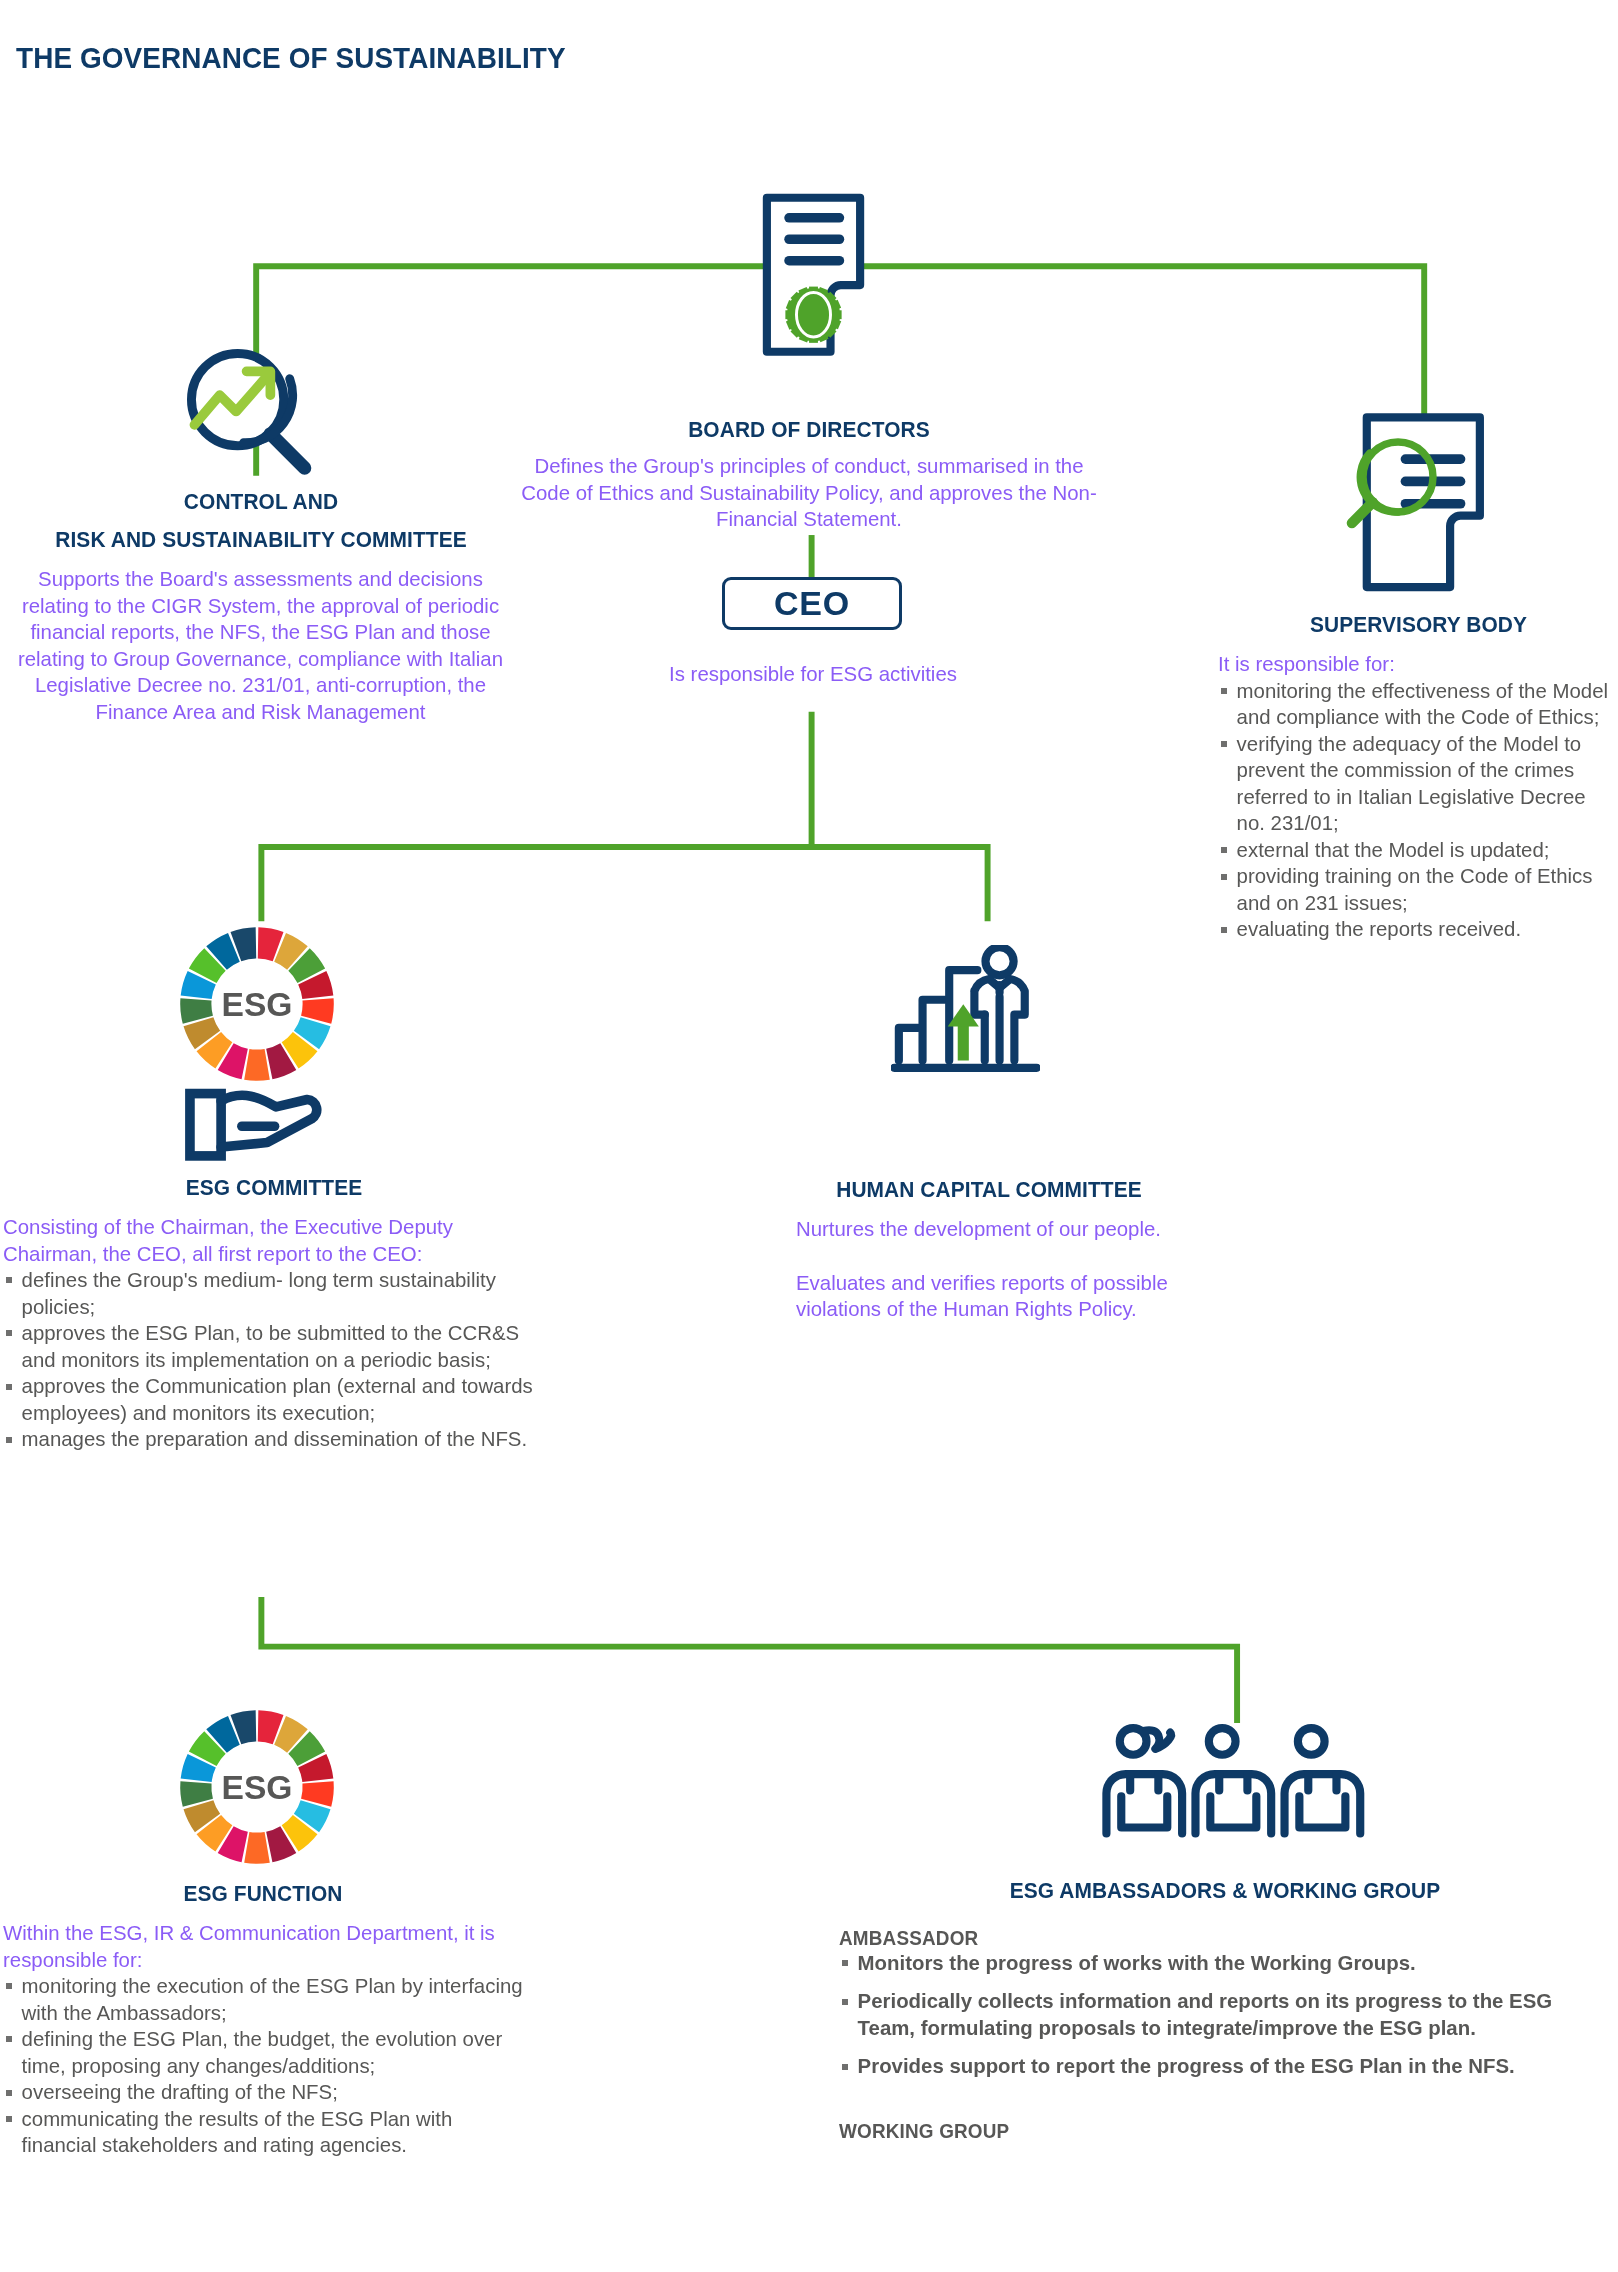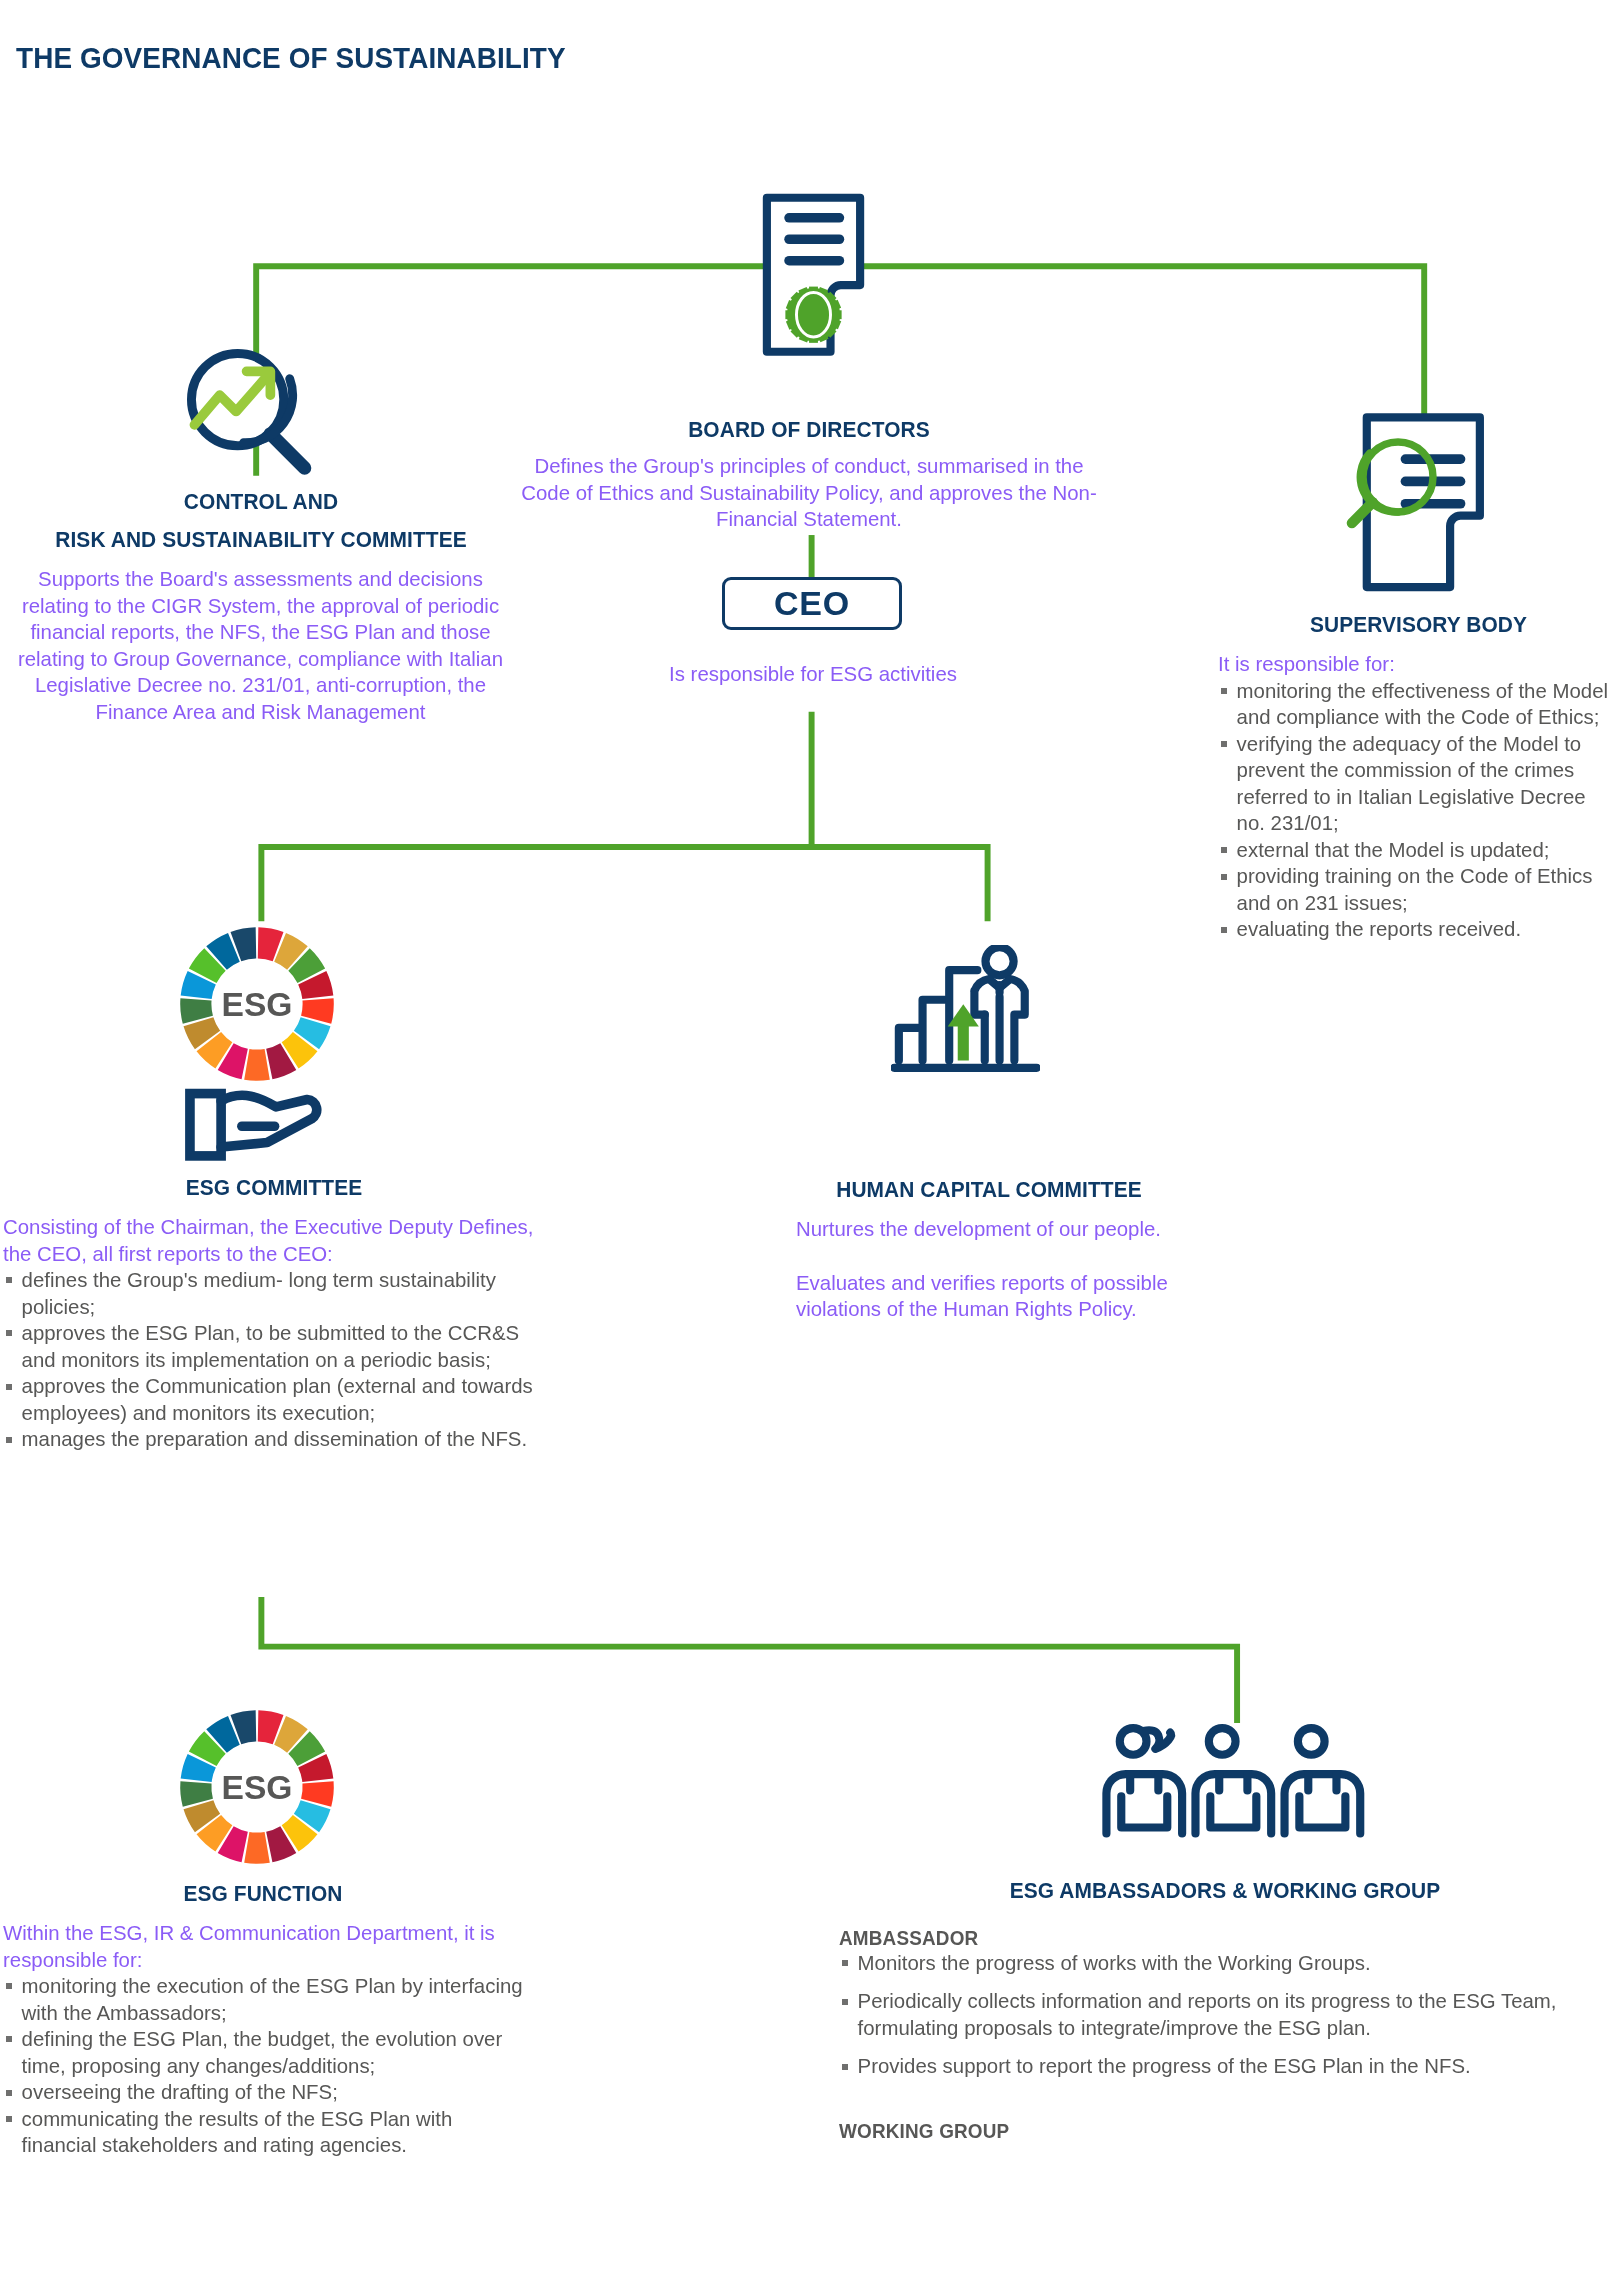--- a/index.html
+++ b/index.html
@@ -35,21 +35,21 @@
 
   ul.bullets { list-style: none; }
   ul.bullets li {
     position: relative; padding-left: 18.6px; font-size: 20.4px;
     line-height: 1.30; color: #575756;
   }
   ul.bullets li::before {
     content: ""; position: absolute; left: 3px; top: 10.4px;
     width: 6px; height: 6px; background: #6F6F6E;
   }
-  ul.bullets.spaced li { margin-bottom: 12px; }
+  ul.bullets.spaced li { margin-bottom: 12px; font-weight: bold; }
   .sub-head {
     font-size: 21px; font-weight: bold; color: #575756;
     transform: scaleX(.90); transform-origin: left center;
     letter-spacing: 0.2px;
   }
   .gap { height: 27px; }
 
   
   .block { position: absolute; }
 
@@ -228,21 +228,21 @@
   <div class="icon" id="icon-hand">
     <svg width="141" height="82" viewBox="0 0 190 110" xmlns="http://www.w3.org/2000/svg">
       <rect x="8" y="14" width="42" height="84" fill="none" stroke="#0E3A66" stroke-width="13"></rect>
       <path d="M50 24 C78 8 104 20 124 32 L166 22 A14 14 0 0 1 172 48 L112 80 L50 86" fill="none" stroke="#0E3A66" stroke-width="13" stroke-linejoin="round" stroke-linecap="round"></path>
       <path d="M78 58 L122 58" fill="none" stroke="#0E3A66" stroke-width="13" stroke-linecap="round"></path>
     </svg>
   </div>
 
   <div class="block" id="esgc-block">
     <div class="node-title">ESG COMMITTEE</div>
-    <div class="body-text">Consisting of the Chairman, the Executive Deputy Defines, the CEO, all first reports to the CEO:</div>
+    <div class="body-text">Consisting of the Chairman, the Executive Deputy Chairman, the CEO, all first report to the CEO:</div>
     <ul class="bullets">
       <li>defines the Group's medium- long term sustainability policies;</li>
       <li>approves the ESG Plan, to be submitted to the CCR&amp;S and monitors its implementation on a periodic basis;</li>
       <li>approves the Communication plan (external and towards employees) and monitors its execution;</li>
       <li>manages the preparation and dissemination of the NFS.</li>
     </ul>
   </div>
 
   <div class="icon" id="icon-hcc">
     <svg width="149" height="137" viewBox="0 0 200 185" xmlns="http://www.w3.org/2000/svg">

